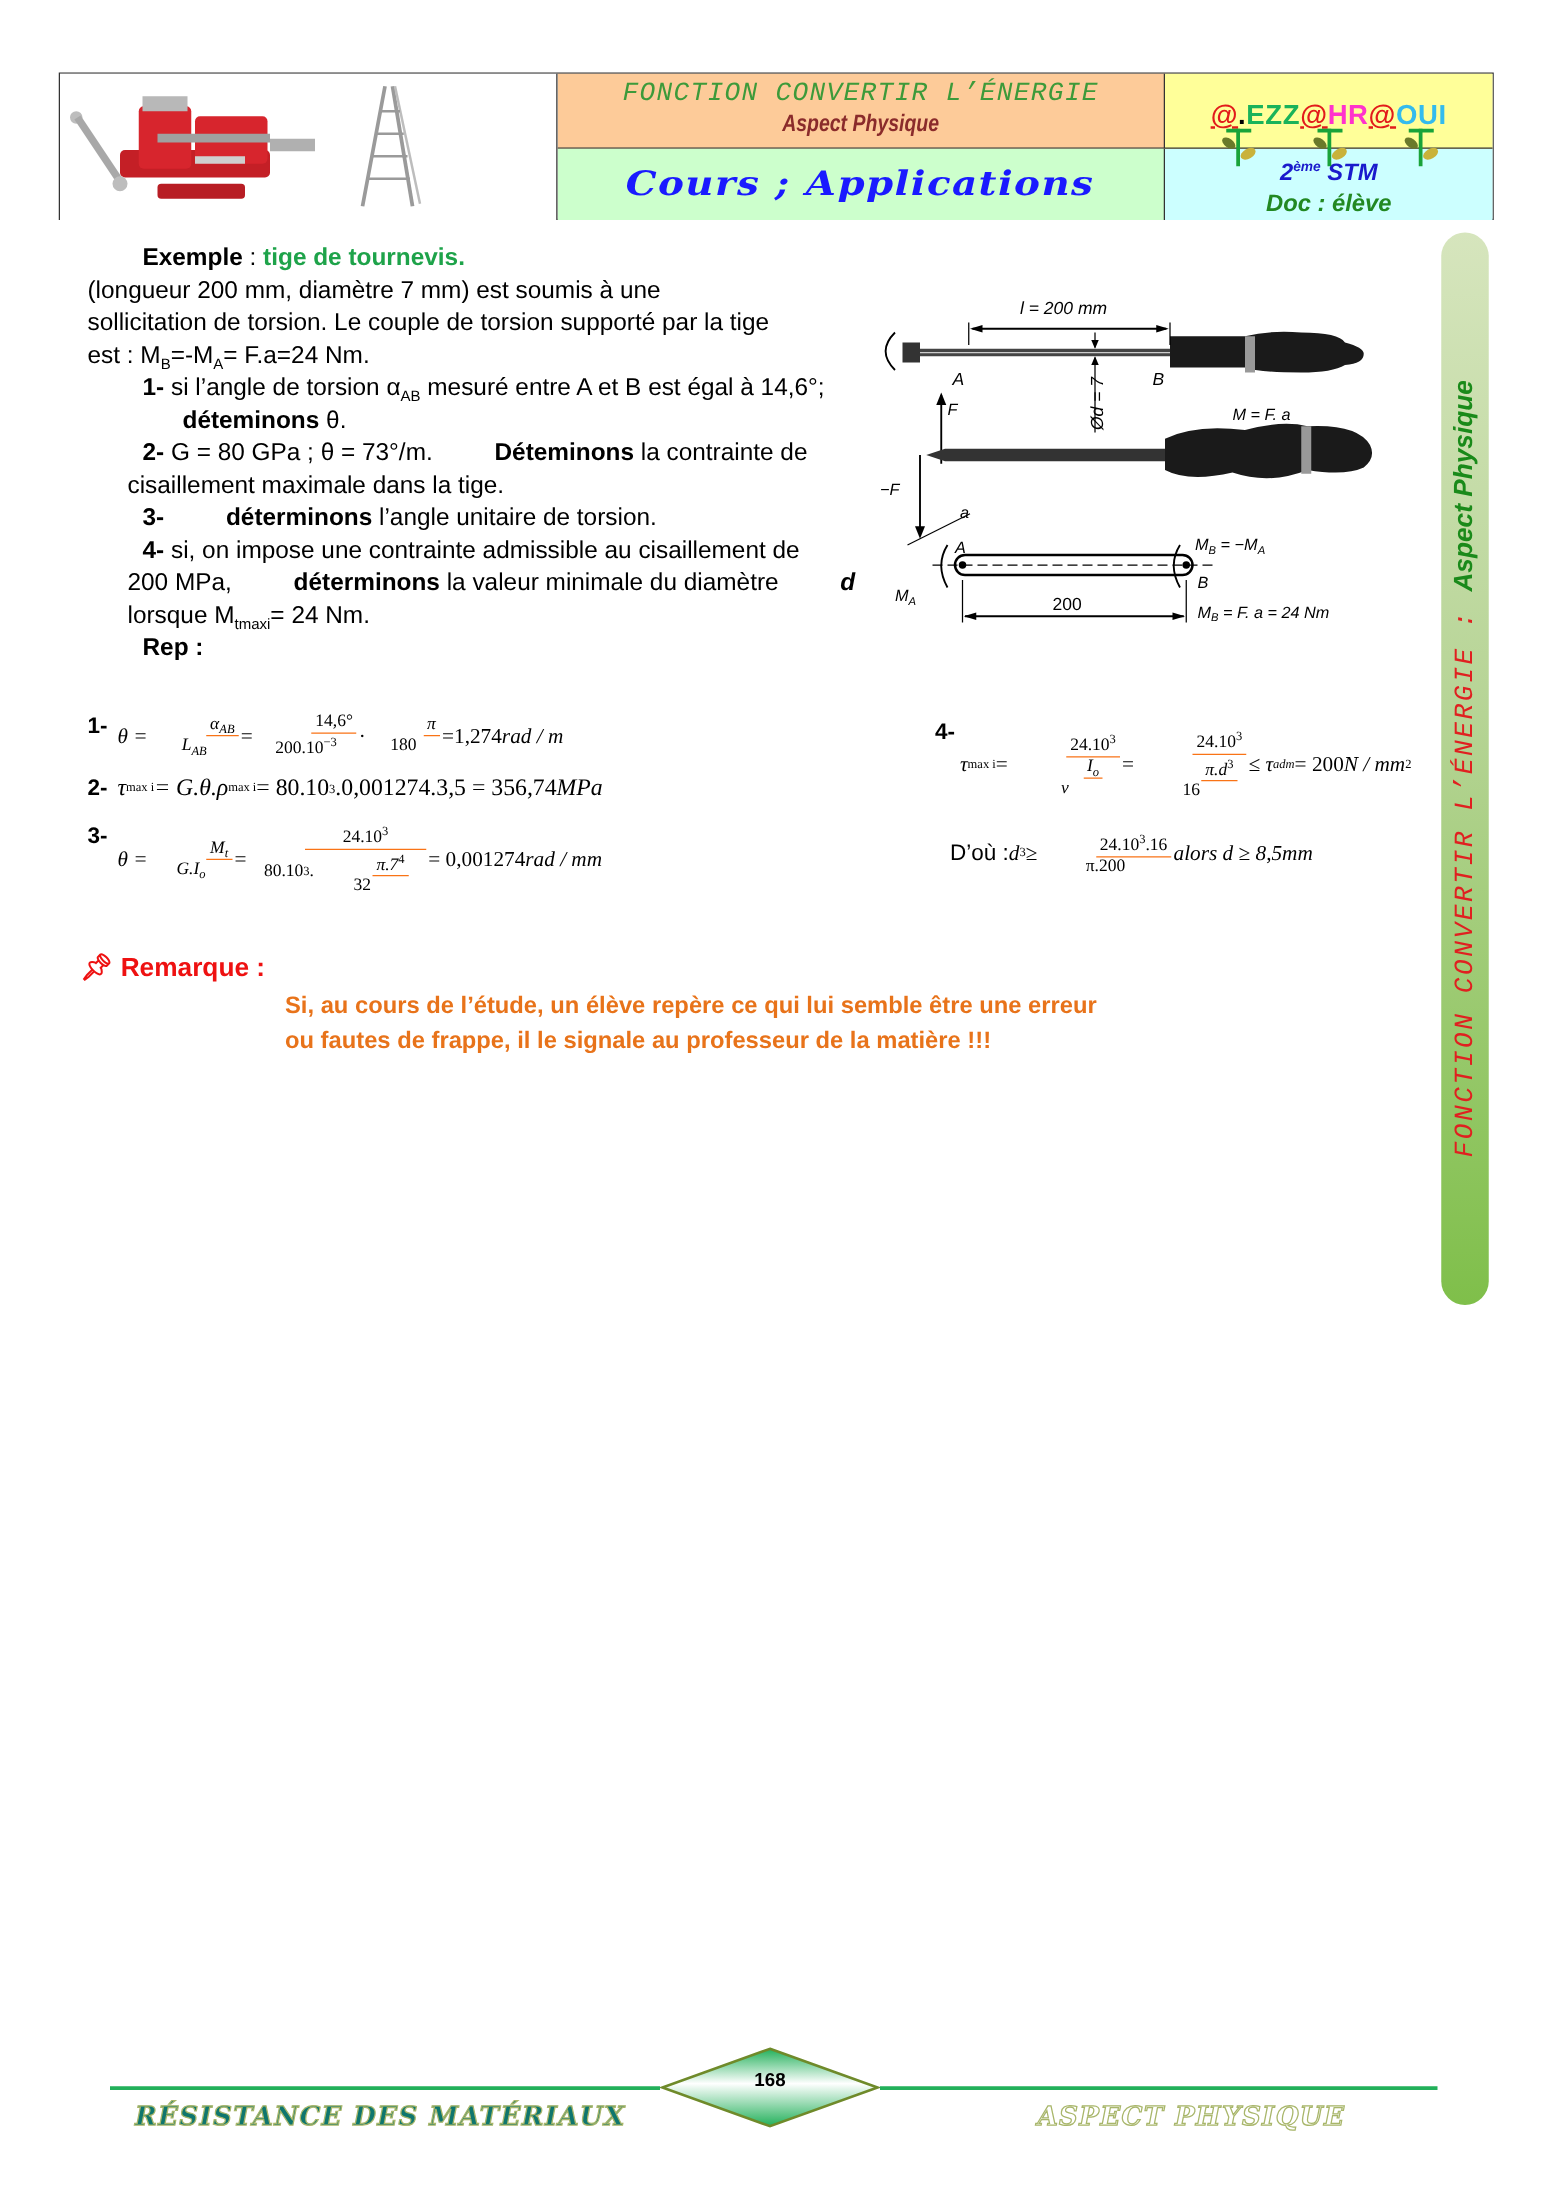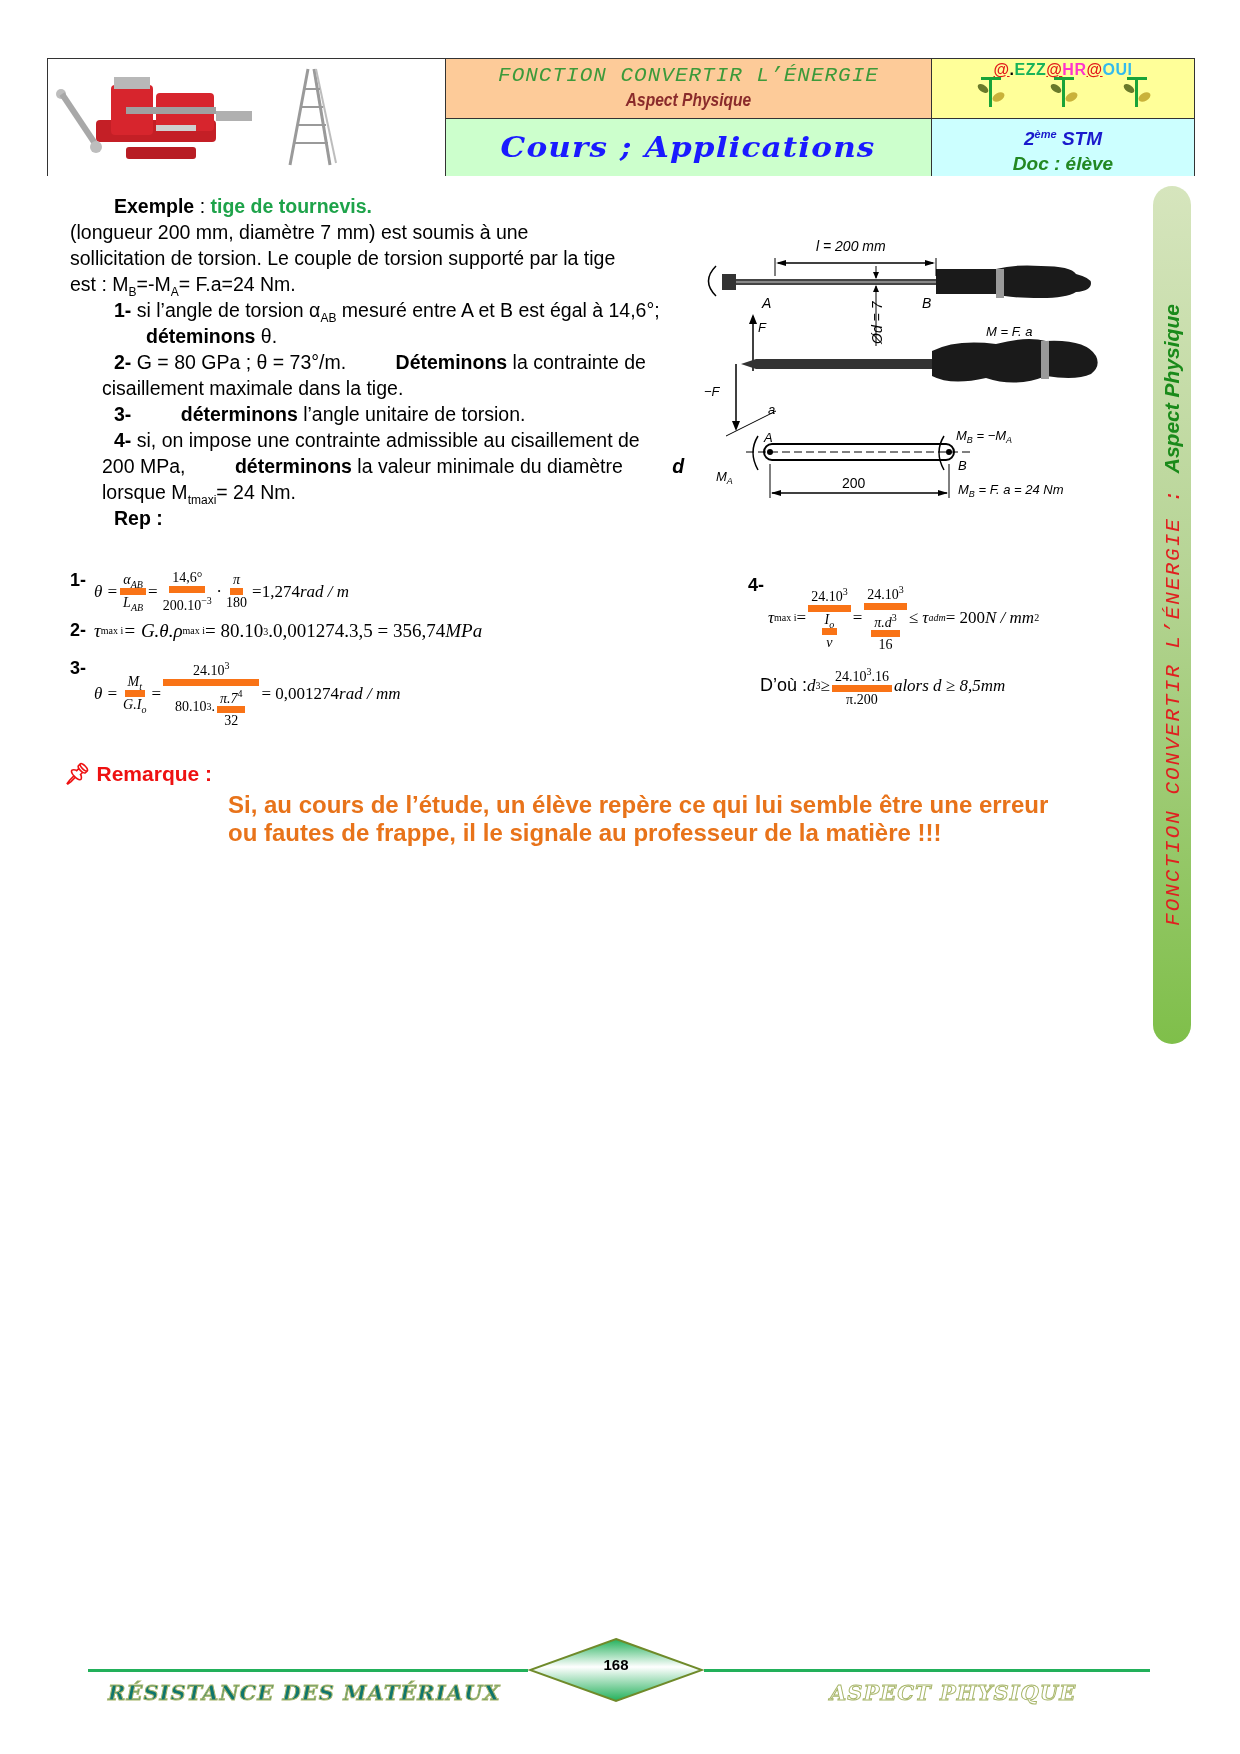--- a/index.html
+++ b/index.html
@@ -9,21 +9,21 @@
   
   .header { position: absolute; left: 47px; top: 58px; width: 1148px; height: 118px; border: 1.5px solid #333; display: grid;
     grid-template-columns: 398px 486px 1fr; grid-template-rows: 60px 1fr; }
   .hdr-img { grid-row: 1 / 3; grid-column: 1; border-right: 1.5px solid #333; position: relative; background: #fff; }
   .hdr-func { grid-row: 1; grid-column: 2; background: #fdcb99; border-right: 1.5px solid #333; border-bottom: 1.5px solid #333; text-align: center; }
   .hdr-func .t1 { font-family: "Liberation Mono", monospace; font-style: italic; color: #3d9a3a; font-size: 21px; letter-spacing: 1px; padding-top: 5px; }
   .hdr-func .t2 { font-family: "Liberation Sans Narrow", "Liberation Sans", sans-serif; font-style: italic; font-weight: bold; color: #8a2b2b; font-size: 19px; transform: scaleX(0.82); margin-top: 2px; }
   .hdr-cours { grid-row: 2; grid-column: 2; background: #ccffcc; border-right: 1.5px solid #333; display: flex; align-items: center; justify-content: center; }
   .hdr-cours span { font-family: "DejaVu Serif", serif; font-weight: bold; font-style: italic; font-size: 27px; color: #1a1aff; letter-spacing: 1px; transform: scaleX(1.15); display: inline-block; }
   .hdr-logo { grid-row: 1; grid-column: 3; background: #ffff99; border-bottom: 1.5px solid #333; text-align: center; position: relative; }
-  .hdr-logo .brand { font-weight: bold; font-size: 16px; margin-top: 2px; letter-spacing: 0.5px; }
+  .hdr-logo .brand { font-weight: bold; font-size: 22px; margin-top: 20px; letter-spacing: 0.5px; }
   .hdr-logo .at { color: #e21b1b; text-decoration: underline; }
   .hdr-logo .dot { color: #000; }
   .hdr-logo .ezz { color: #19b35a; }
   .hdr-logo .hr { color: #ff33cc; }
   .hdr-logo .oui { color: #33bbee; }
   .flowers { display: flex; justify-content: space-around; padding: 0 22px; margin-top: -2px; }
   .flower { width: 30px; height: 30px; position: relative; }
   .flower .stem { position: absolute; left: 14px; top: 0; width: 3px; height: 30px; background: #19a339; }
   .flower .bar { position: absolute; left: 6px; top: 0; width: 20px; height: 3px; background: #19a339; }
   .flower .leaf1 { position: absolute; left: 2px; top: 8px; width: 12px; height: 7px; background: #6a7a2a; border-radius: 50%; transform: rotate(35deg); }
@@ -52,33 +52,33 @@
   sub { font-size: 12px; line-height: 0; }
   .lead { padding-left: 8px; }
 
   
   .figure { position: absolute; left: 696px; top: 188px; width: 430px; height: 280px; margin-top: 48px; }
 
   
   .math { font-family: "Liberation Serif", serif; font-style: italic; font-size: 17px; }
   .math .up { font-style: normal; }
   .frac { display: inline-flex; flex-direction: column; align-items: center; vertical-align: middle; margin: 0 2px; }
-  .frac .num { border-bottom: 7px solid #f97316; padding: 0 3px; line-height: 20px; }
+  .frac .num { border-bottom: 1px solid #f97316; padding: 0 3px; line-height: 20px; margin-left: 45px; }
   .frac .den { padding: 0 3px; line-height: 20px; }
   .frac.small { font-size: 14px; }
   .frac.small .num, .frac.small .den { line-height: 16px; }
   .lbl { font-family: "Liberation Sans", sans-serif; font-style: normal; font-weight: bold; font-size: 18px; }
   .eq-row { position: absolute; display: flex; align-items: center; white-space: nowrap; }
   .eq-row .lbl { margin-right: 8px; align-self: flex-start; }
   .math sub { font-size: 10px; font-style: italic; }
   .math sup { font-size: 10px; }
 
   
   .remarque { position: absolute; left: 64px; top: 762px; color: #ee1111; font-weight: bold; font-size: 21px; }
-  .remarque-text { position: absolute; left: 228px; top: 791px; color: #e8731a; font-weight: bold; font-size: 24px; line-height: 28px; width: 900px; }
+  .remarque-text { position: absolute; left: 228px; top: 791px; color: #e8731a; font-weight: bold; font-size: 19px; line-height: 28px; width: 900px; }
 
   
   .footer-line { position: absolute; top: 1669px; height: 3px; background: #22b05a; }
   .footer-left { position: absolute; left: 108px; top: 1680px; font-family: "DejaVu Serif", serif; font-weight: bold; font-size: 21px; color: #0f766e;
     -webkit-text-stroke: 1px #a8b66a; letter-spacing: 1px; font-style: italic; }
   .footer-right { position: absolute; left: 830px; top: 1680px; font-family: "DejaVu Serif", serif; font-weight: bold; font-size: 21px; color: #fff;
     -webkit-text-stroke: 1px #a8b66a; letter-spacing: 1px; font-style: italic; }
   .page-diamond { position: absolute; left: 528px; top: 1637px; width: 176px; height: 66px; }
   .page-num { position: absolute; left: 528px; top: 1656px; width: 176px; text-align: center; font-weight: bold; font-size: 15px; font-family: "Liberation Sans", sans-serif; }
 </style>

